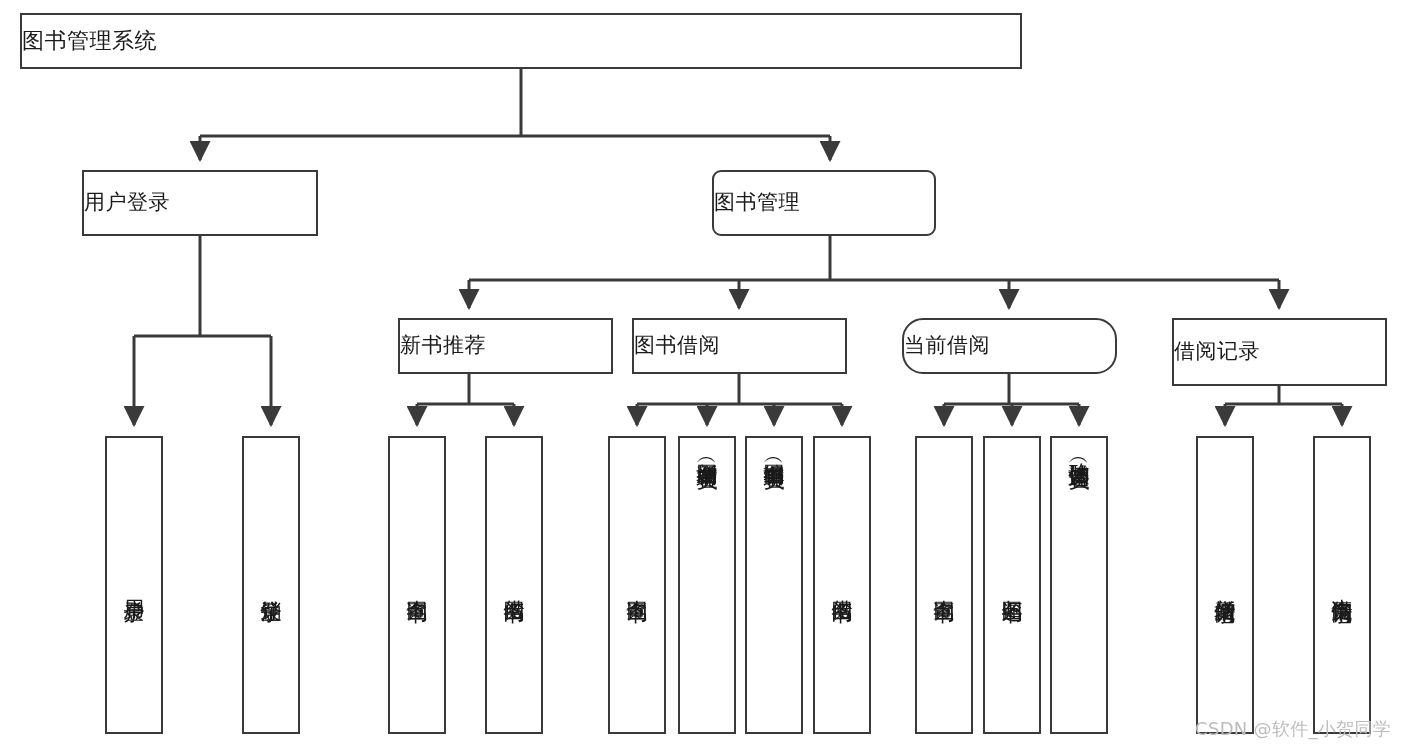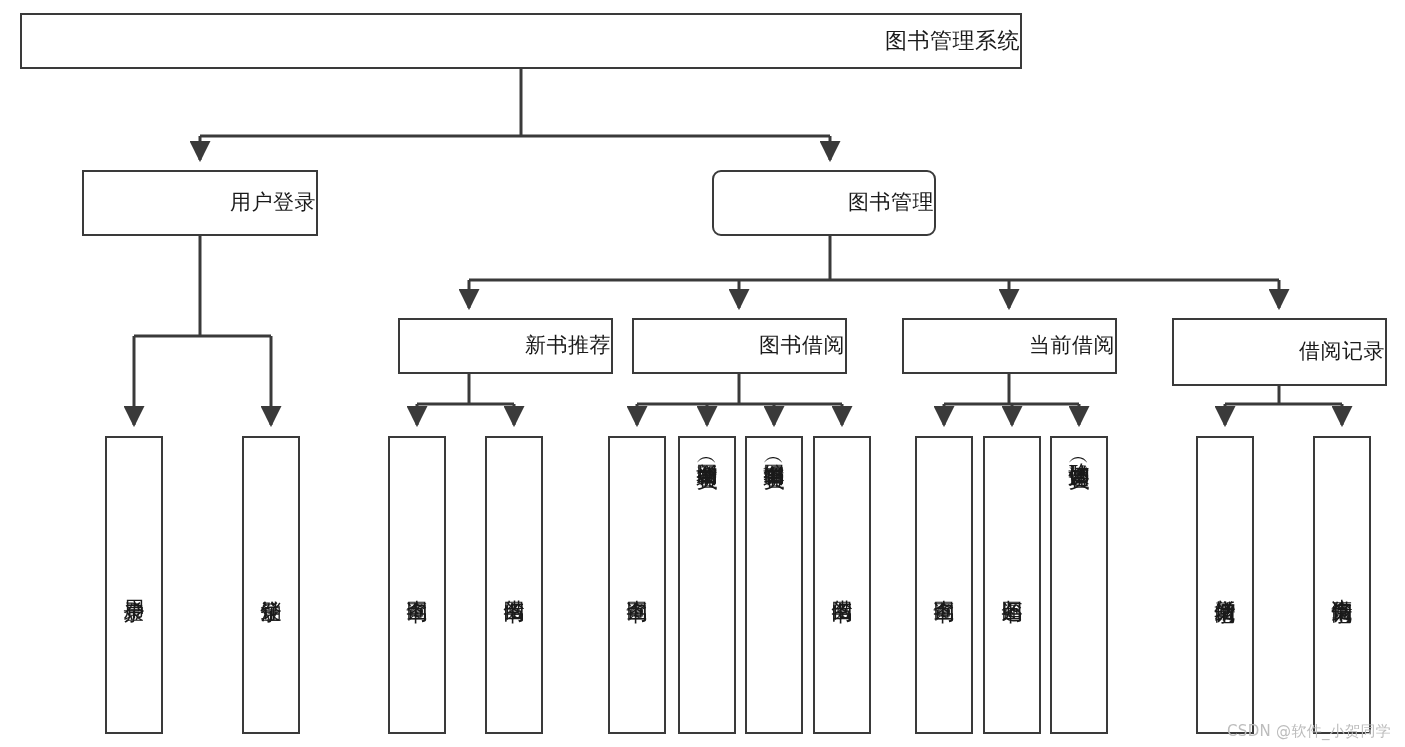--- a/index.html
+++ b/index.html
@@ -25,21 +25,21 @@
     height: 747px;
     pointer-events: none;
   }
   .node {
     position: absolute;
     box-sizing: border-box;
     background: #ffffff;
     border: 2px solid #3a3a3a;
     display: flex;
     align-items: center;
-    justify-content: flex-end;
+    justify-content: flex-start;
     color: #1a1a1a;
     z-index: 2;
   }
   .node-label {
     display: block;
     text-align: center;
     line-height: 1.12;
     white-space: pre-line;
   }
   
@@ -65,21 +65,21 @@
     white-space: pre;
   }
   .node.vert.centered {
     align-items: center;
     padding-top: 0;
   }
   #watermark {
     position: absolute;
     right: 14px;
     bottom: 6px;
-    font-size: 15px;
+    font-size: 18px;
     color: #bdbdbd;
     white-space: nowrap;
     z-index: 3;
     letter-spacing: 0.3px;
   }
 </style>
 </head>
 <body>
 
 <div id="canvas">
@@ -144,21 +144,21 @@
   <div class="node horiz" style="left:712px; top:170px; width:224px; height:66px;border-radius:9px;">
     <span class="node-label">图书管理</span>
   </div>
 
   <div class="node horiz" style="left:362px; top:318px; width:215px; height:56px;margin-left:36px;">
     <span class="node-label">新书推荐</span>
   </div>
   <div class="node horiz" style="left:632px; top:318px; width:215px; height:56px;">
     <span class="node-label">图书借阅</span>
   </div>
-  <div class="node horiz" style="left:902px; top:318px; width:215px; height:56px;">
+  <div class="node horiz" style="left:902px; top:318px; width:215px; height:56px;border-radius:21px;">
     <span class="node-label">当前借阅</span>
   </div>
   <div class="node horiz" style="left:1172px; top:318px; width:215px; height:68px;">
     <span class="node-label">借阅记录</span>
   </div>
 
   <div class="node vert centered" style="left:105px; top:436px; width:58px; height:298px;">
     <span class="node-label">用户登录</span>
   </div>
   <div class="node vert centered" style="left:242px; top:436px; width:58px; height:298px;">

